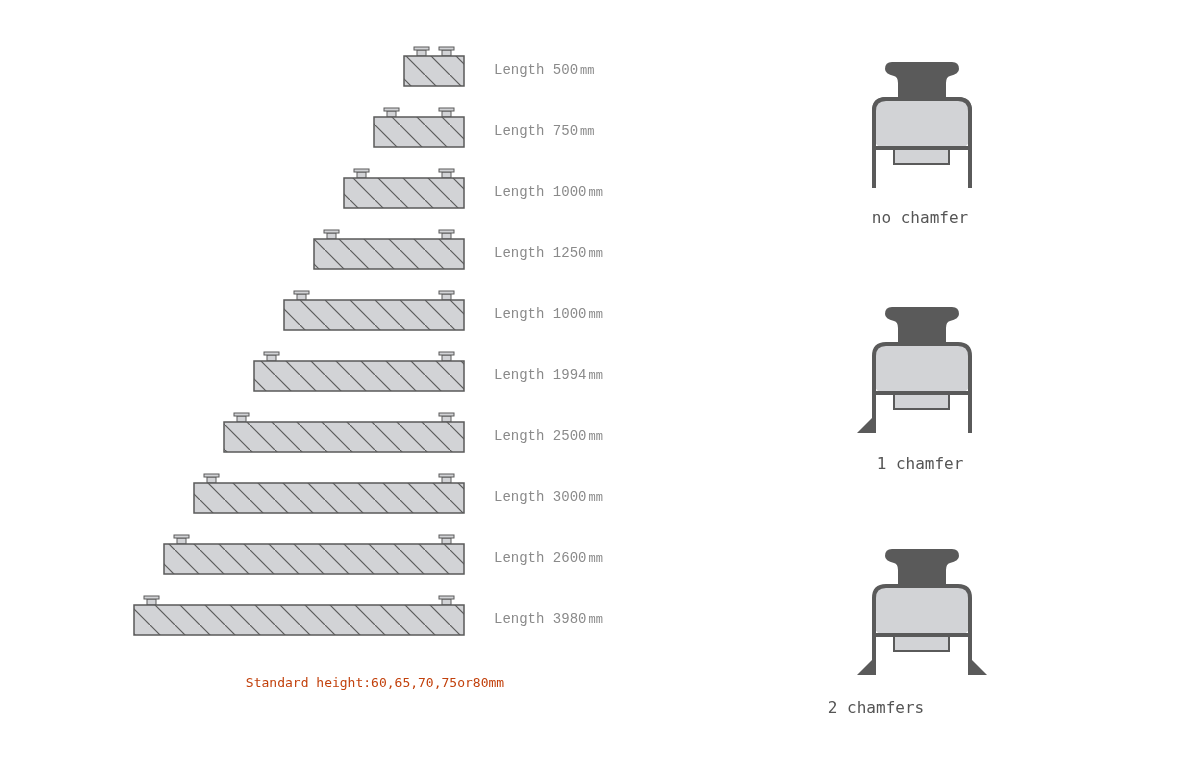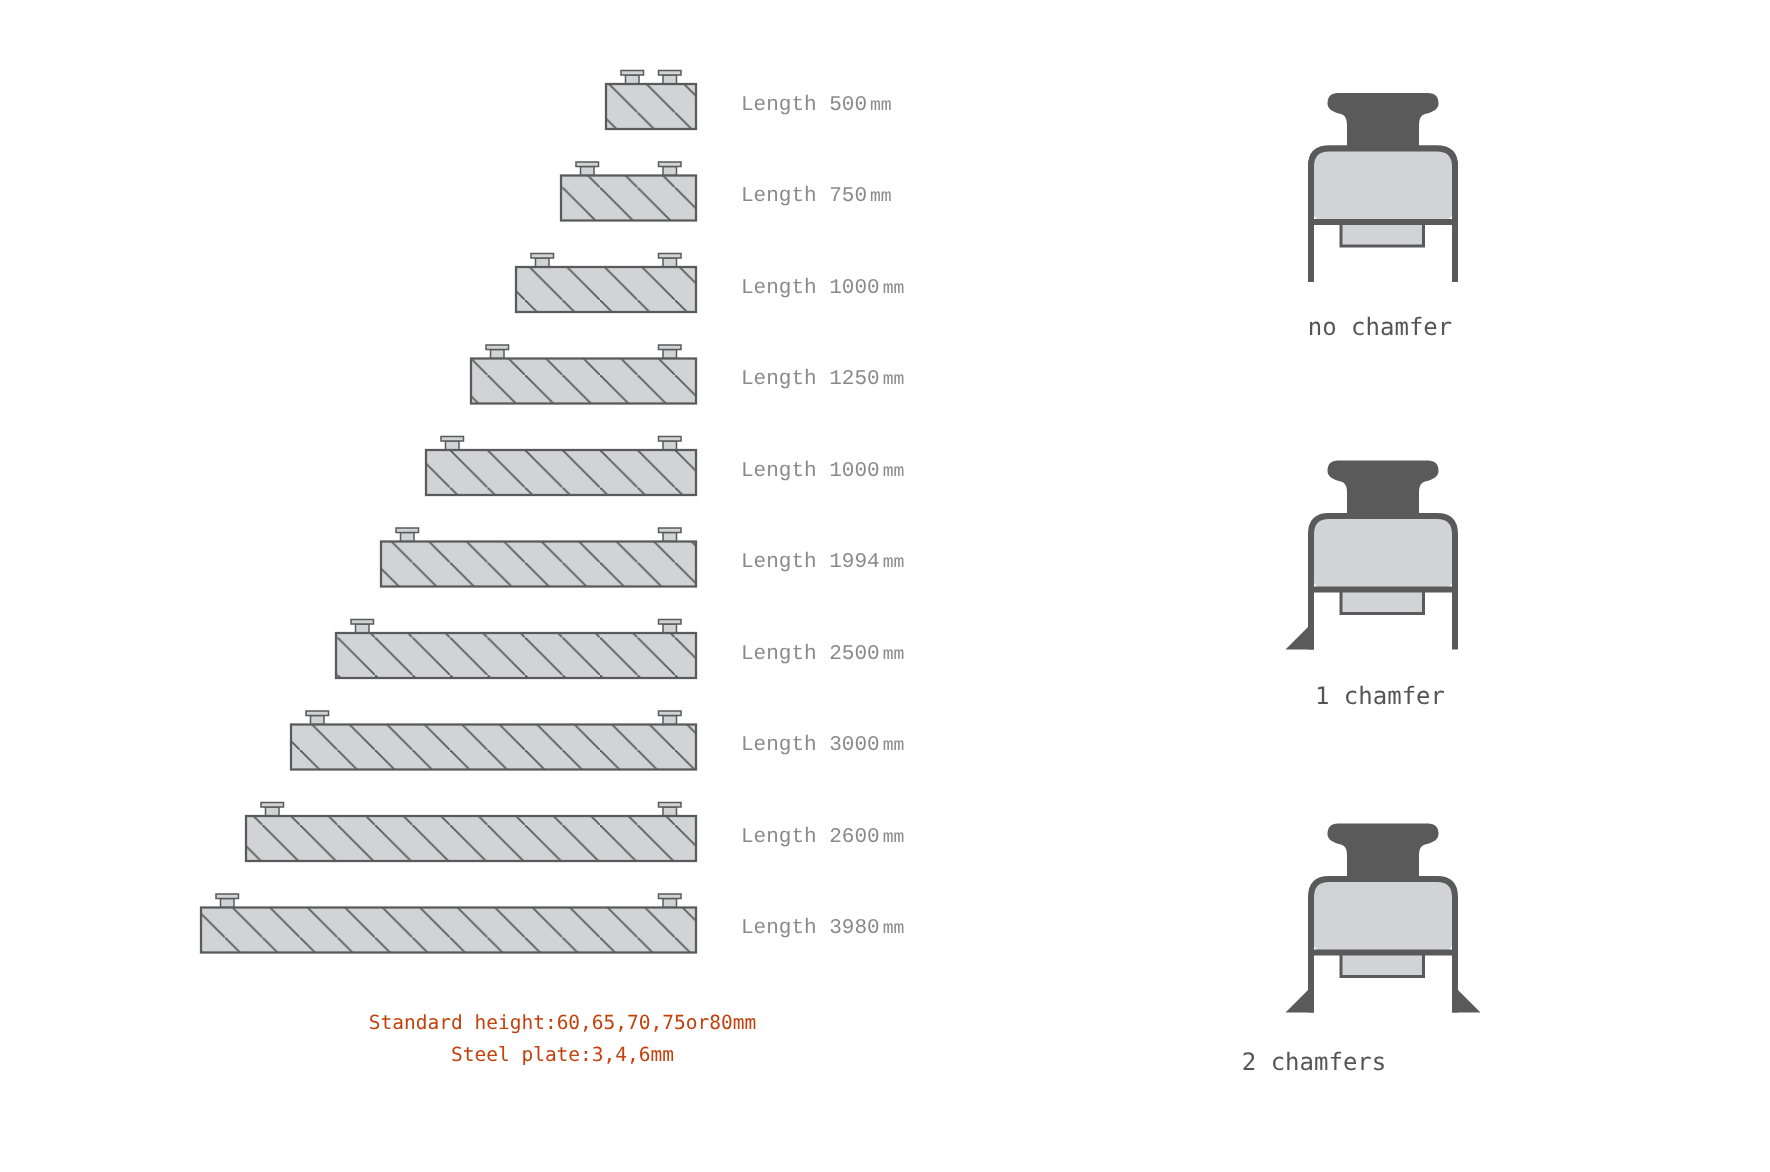--- a/index.html
+++ b/index.html
@@ -102,21 +102,20 @@
 <div class="len-label" style="top:245px;"><span>Length</span> <span>1250</span><span class="unit">mm</span></div>
 <div class="len-label" style="top:306px;"><span>Length</span> <span>1000</span><span class="unit">mm</span></div>
 <div class="len-label" style="top:367px;"><span>Length</span> <span>1994</span><span class="unit">mm</span></div>
 <div class="len-label" style="top:428px;"><span>Length</span> <span>2500</span><span class="unit">mm</span></div>
 <div class="len-label" style="top:489px;"><span>Length</span> <span>3000</span><span class="unit">mm</span></div>
 <div class="len-label" style="top:550px;"><span>Length</span> <span>2600</span><span class="unit">mm</span></div>
 <div class="len-label" style="top:611px;"><span>Length</span> <span>3980</span><span class="unit">mm</span></div>
 
 <div class="notes">
   <div>Standard height:60,65,70,75or80mm</div>
-  <div>Steel plate:3,4,6mm</div>
 </div>
 
 <svg class="profile" style="left:850px; top:55px;" width="140" height="140" viewBox="0 0 140 140">
   <path d="M35,14 Q35,7 42,7 L102,7 Q109,7 109,14 Q109,19 100,21 Q96,22 96,28 L96,43 L48,43 L48,28 Q48,22 44,21 Q35,19 35,14 Z" fill="#5a5a5a"></path>
   <path d="M24,133 L24,56 Q24,44 36,44 L108,44 Q120,44 120,56 L120,133" fill="none" stroke="#5a5a5a" stroke-width="4"></path>
   <rect x="24" y="44" width="96" height="49" rx="10" fill="#d2d3d6"></rect>
   <path d="M24,133 L24,56 Q24,44 36,44 L108,44 Q120,44 120,56 L120,133" fill="none" stroke="#5a5a5a" stroke-width="4"></path>
   <line x1="24" y1="93" x2="120" y2="93" stroke="#5a5a5a" stroke-width="4"></line>
   <rect x="44" y="94" width="55" height="15" fill="#d2d3d6" stroke="#5a5a5a" stroke-width="2"></rect>
 </svg>

